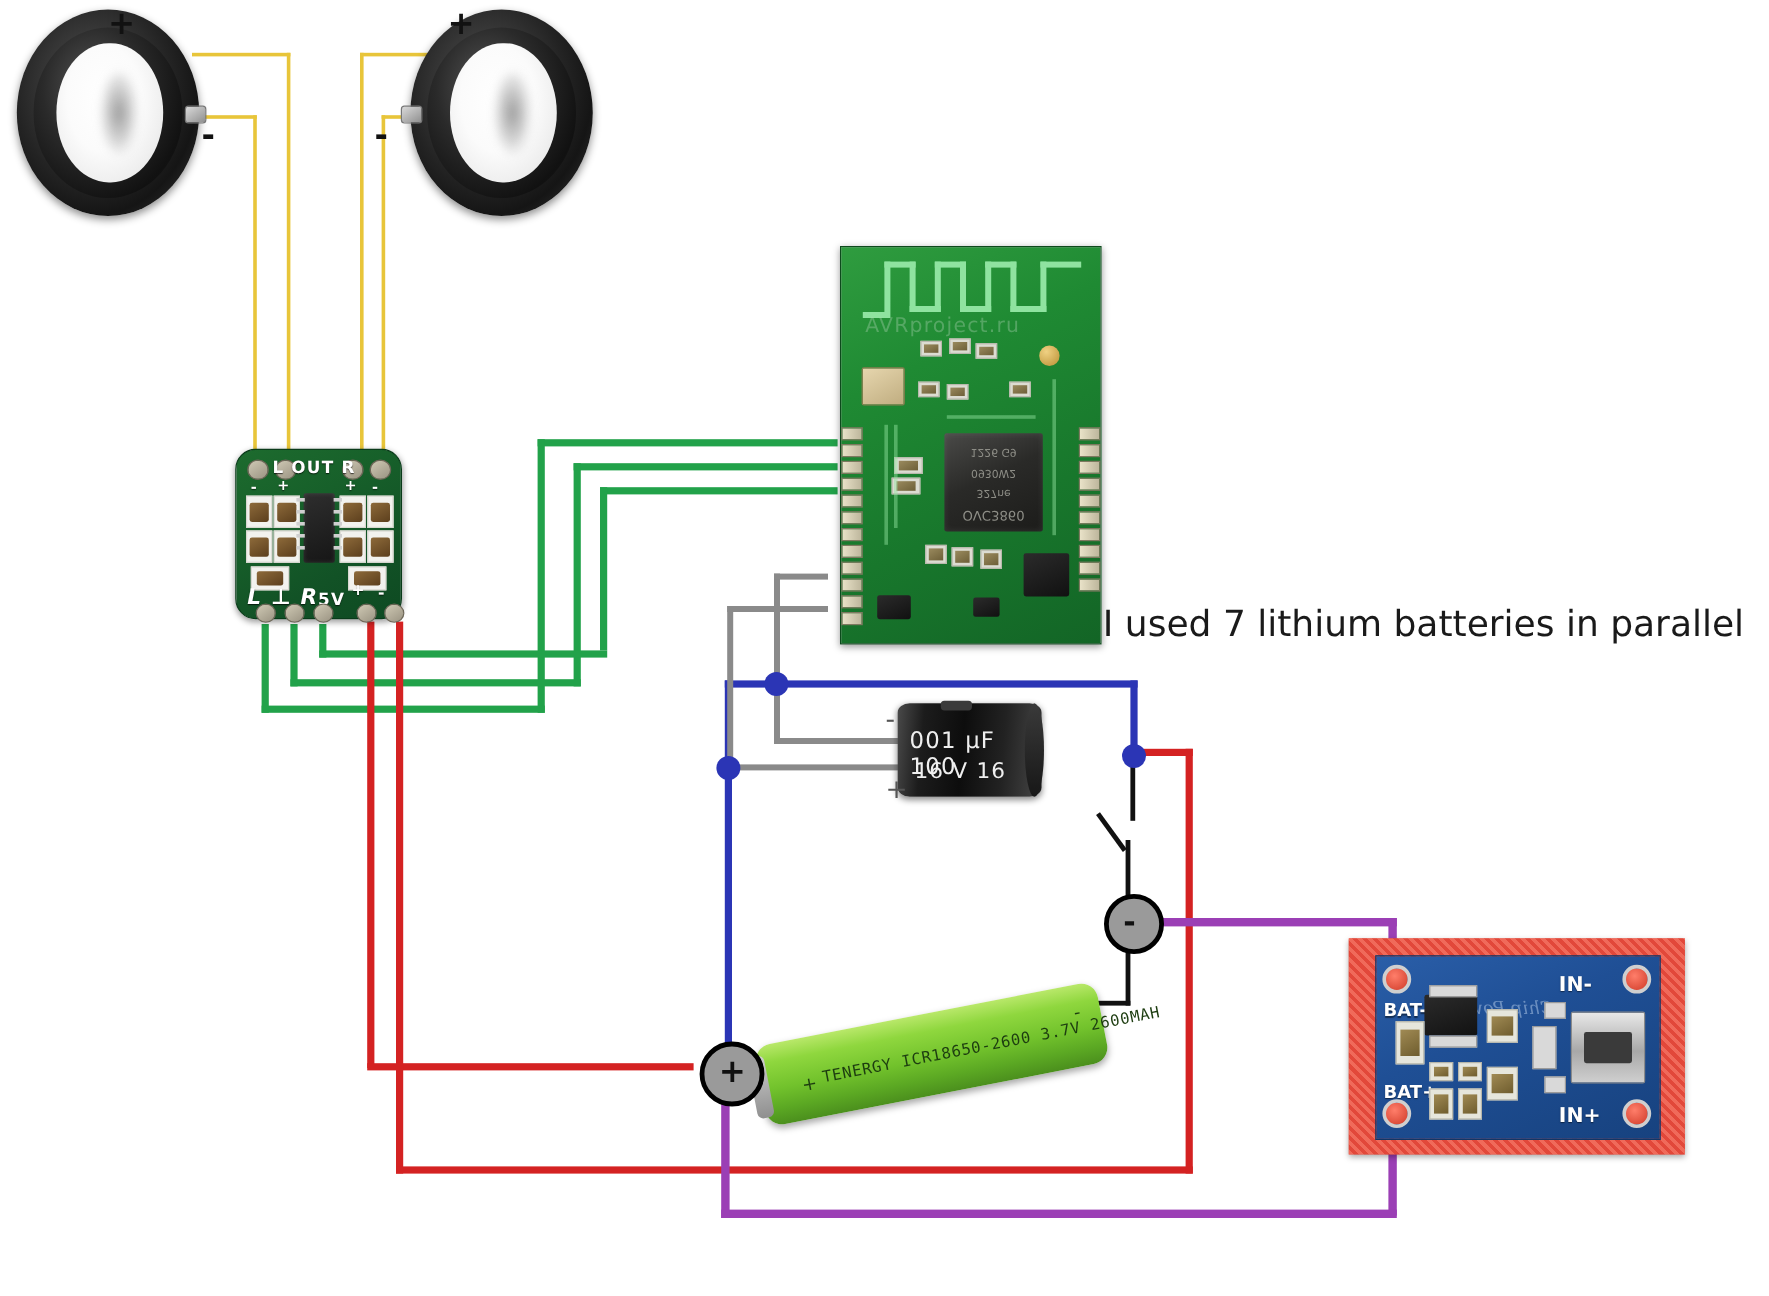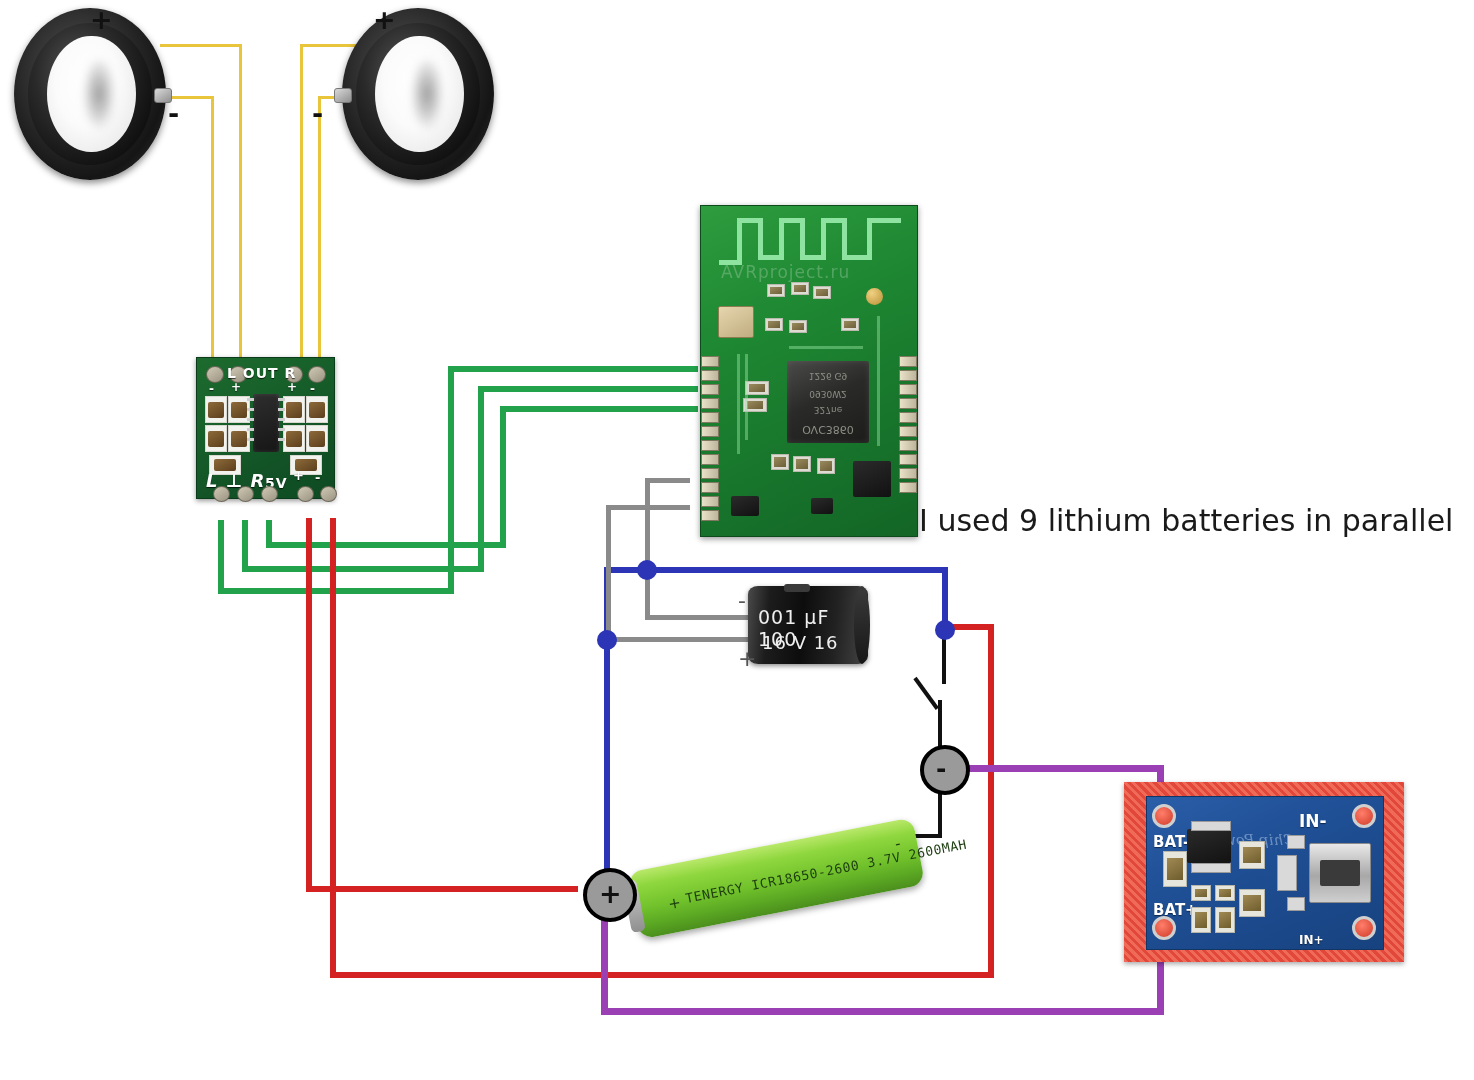--- a/index.html
+++ b/index.html
@@ -184,21 +184,21 @@
   <div class="wire" style="left:601px;top:1008px;width:563px;height:7px;background:#9b3fb5;"></div>
   <div class="wire" style="left:601px;top:891px;width:7px;height:124px;background:#9b3fb5;"></div>
 
   <div class="wire" style="left:942px;top:628px;width:4px;height:56px;background:#111;"></div>
   <div class="wire" style="left:915px;top:676px;width:38px;height:4px;background:#111;transform:rotate(54deg);transform-origin:left center;"></div>
   <div class="wire" style="left:938px;top:700px;width:4px;height:58px;background:#111;"></div>
   <div class="wire" style="left:938px;top:786px;width:4px;height:52px;background:#111;"></div>
   <div class="wire" style="left:898px;top:834px;width:44px;height:4px;background:#111;"></div>
   <div class="wire" style="left:626px;top:888px;width:40px;height:4px;background:#111;"></div>
 
-  <div class="amp" style="left:196px;top:357px;width:137px;height:140px;">
+  <div class="amp" style="left:196px;top:374px;width:137px;height:140px;border-radius:17px;">
     <div class="amp-pad" style="left:9px;top:8px;width:16px;height:15px;"></div>
     <div class="amp-pad" style="left:32px;top:8px;width:16px;height:15px;"></div>
     <div class="amp-pad" style="left:88px;top:8px;width:16px;height:15px;"></div>
     <div class="amp-pad" style="left:111px;top:8px;width:16px;height:15px;"></div>
     <div class="amp-txt" style="left:30px;top:7px;font-size:14px;">L OUT R</div>
 
     <div class="amp-sign" style="left:12px;top:24px;font-size:12px;">-</div>
     <div class="amp-sign" style="left:34px;top:22px;font-size:12px;">+</div>
     <div class="amp-sign" style="left:90px;top:22px;font-size:12px;">+</div>
     <div class="amp-sign" style="left:113px;top:24px;font-size:12px;">-</div>
@@ -374,21 +374,21 @@
     <div class="bat-sign" style="left:268px;top:14px;">-</div>
   </div>
 
   <div class="chg" style="left:1124px;top:782px;width:280px;height:180px;">
     <div class="chg-pcb" style="left:22px;top:14px;width:236px;height:152px;">
       <div class="chg-wm" style="left:60px;top:34px;">Chip Power</div>
 
       <div class="chg-txt" style="left:6px;top:36px;font-size:15px;">BAT-</div>
       <div class="chg-txt" style="left:6px;top:104px;font-size:15px;">BAT+</div>
       <div class="chg-txt" style="left:152px;top:14px;font-size:17px;">IN-</div>
-      <div class="chg-txt" style="left:152px;top:136px;font-size:12px;">IN+</div>
+      <div class="chg-txt" style="left:152px;top:123px;font-size:17px;">IN+</div>
 
       <div class="chg-ic" style="left:40px;top:32px;width:44px;height:34px;"></div>
       <div class="chg-pin" style="left:44px;top:24px;width:38px;height:8px;"></div>
       <div class="chg-pin" style="left:44px;top:66px;width:38px;height:8px;"></div>
 
       <div class="chg-smd" style="left:16px;top:54px;width:22px;height:34px;">
           <i></i>
         </div>
       <div class="chg-smd" style="left:92px;top:44px;width:24px;height:26px;">
           <i></i>
@@ -427,15 +427,15 @@
   <div class="node" style="left:935px;top:620px;width:20px;height:20px;background:#2b35b5;"></div>
   <div class="node" style="left:597px;top:630px;width:20px;height:20px;background:#2b35b5;"></div>
 
   <div class="term" style="left:920px;top:745px;width:42px;height:42px;">
     <div class="lbl" style="left:12px;top:7px;font-size:25px;font-weight:bold;">-</div>
   </div>
   <div class="term" style="left:583px;top:868px;width:46px;height:46px;">
     <div class="lbl" style="left:12px;top:8px;font-size:27px;font-weight:bold;">+</div>
   </div>
 
-  <div class="annot" style="left:919px;top:503px;">I used 9 lithium batteries in parallel</div>
+  <div class="annot" style="left:919px;top:503px;">I used 7 lithium batteries in parallel</div>
 
 </div>
 
 </body></html>

